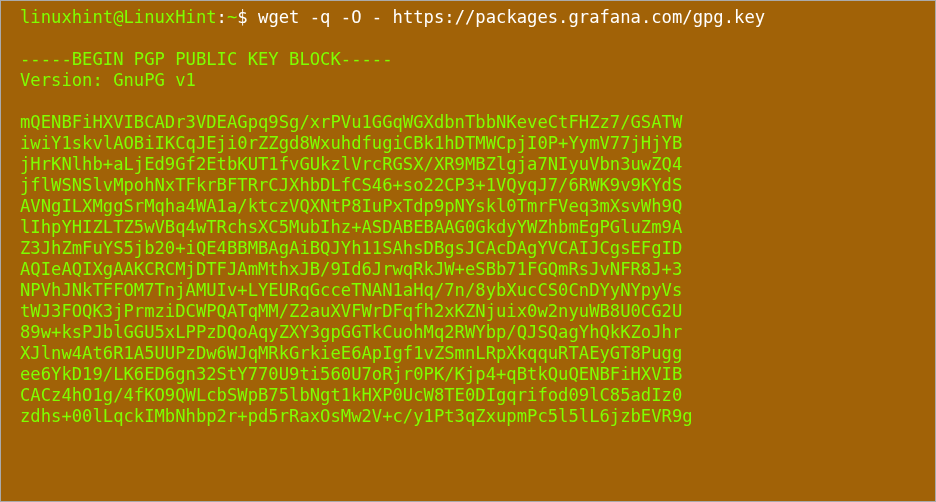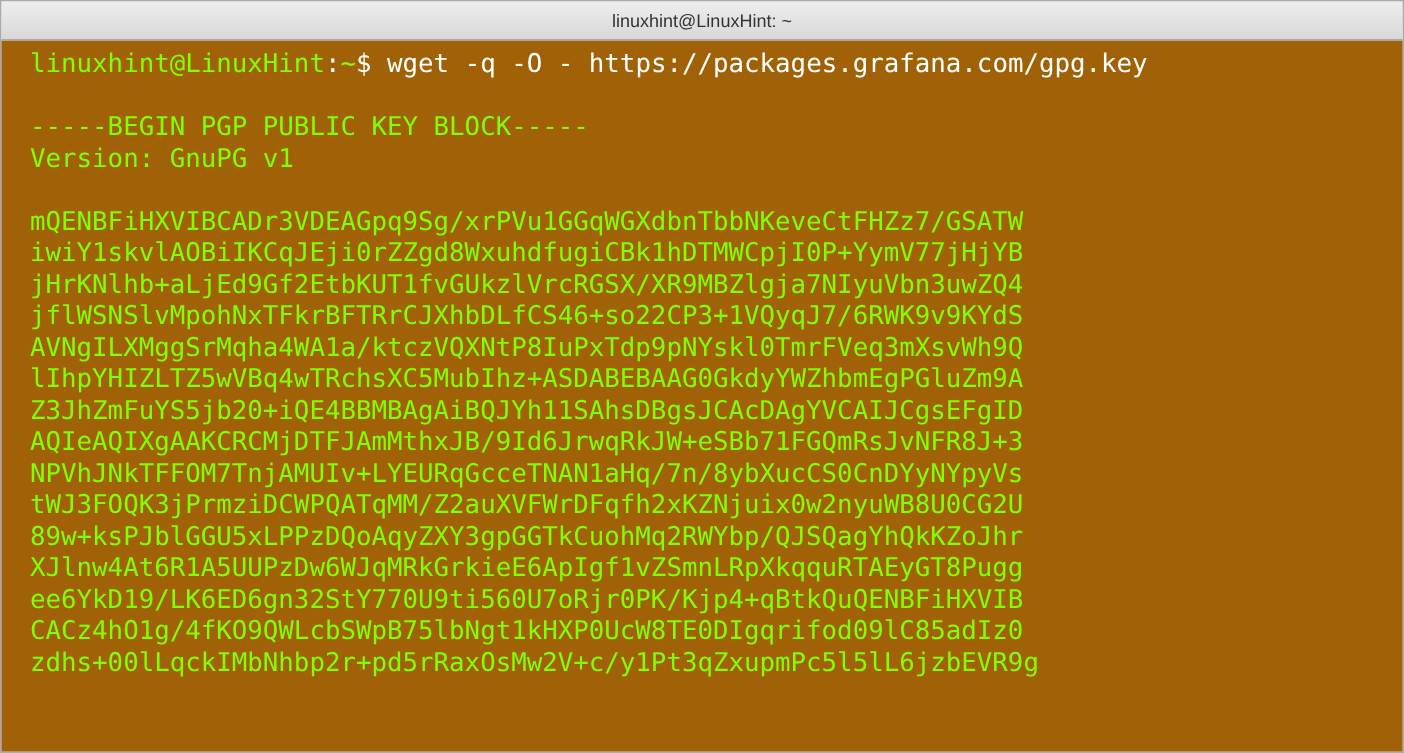--- a/index.html
+++ b/index.html
@@ -44,23 +44,20 @@
     .prompt-colon { color: #ffffff; }
     .prompt-path { color: #7fff00; }
     .prompt-dollar { color: #ffffff; }
     .cmd { color: #ffffff; }
     .output { color: #7fff00; }
   </style>
 </head>
 <body>
 
 <div class="window">
-  <div class="titlebar">
-    <span>linuxhint@LinuxHint: ~</span>
-  </div>
   <div class="terminal"><span class="prompt-user">linuxhint@LinuxHint</span><span class="prompt-colon">:</span><span class="prompt-path">~</span><span class="prompt-dollar">$ </span><span class="cmd">wget -q -O - https://packages.grafana.com/gpg.key</span>
 <span class="output" id="output-block">
 -----BEGIN PGP PUBLIC KEY BLOCK-----
 Version: GnuPG v1
 
 mQENBFiHXVIBCADr3VDEAGpq9Sg/xrPVu1GGqWGXdbnTbbNKeveCtFHZz7/GSATW
 iwiY1skvlAOBiIKCqJEji0rZZgd8WxuhdfugiCBk1hDTMWCpjI0P+YymV77jHjYB
 jHrKNlhb+aLjEd9Gf2EtbKUT1fvGUkzlVrcRGSX/XR9MBZlgja7NIyuVbn3uwZQ4
 jflWSNSlvMpohNxTFkrBFTRrCJXhbDLfCS46+so22CP3+1VQyqJ7/6RWK9v9KYdS
 AVNgILXMggSrMqha4WA1a/ktczVQXNtP8IuPxTdp9pNYskl0TmrFVeq3mXsvWh9Q

